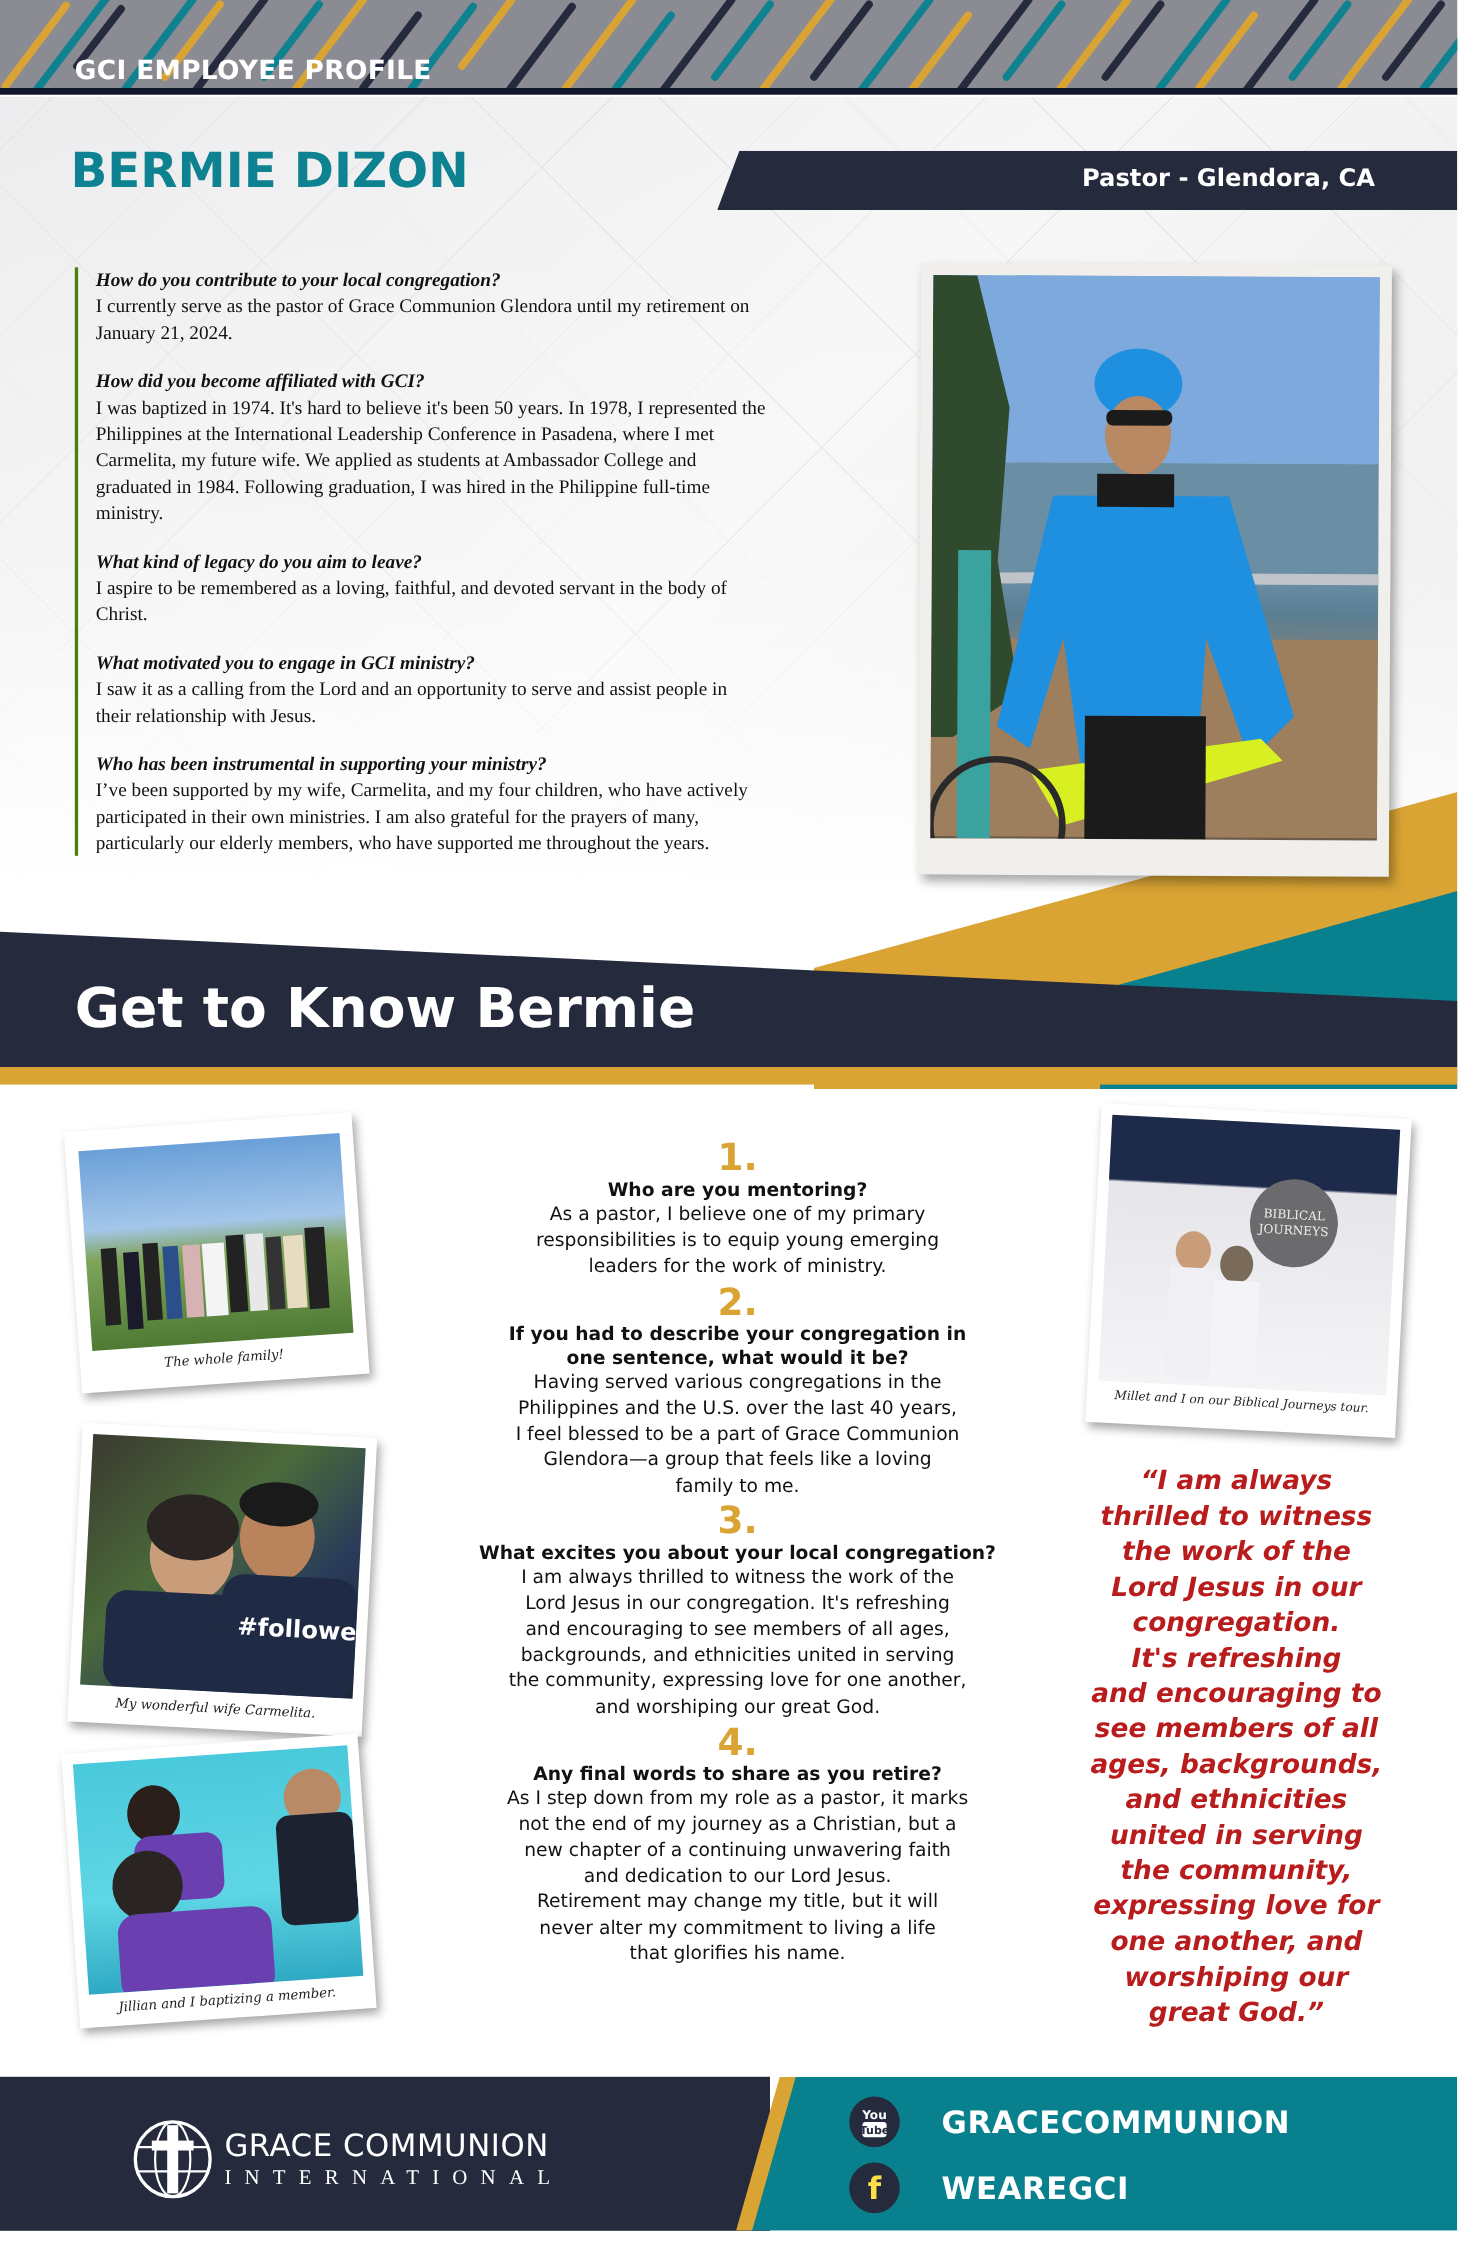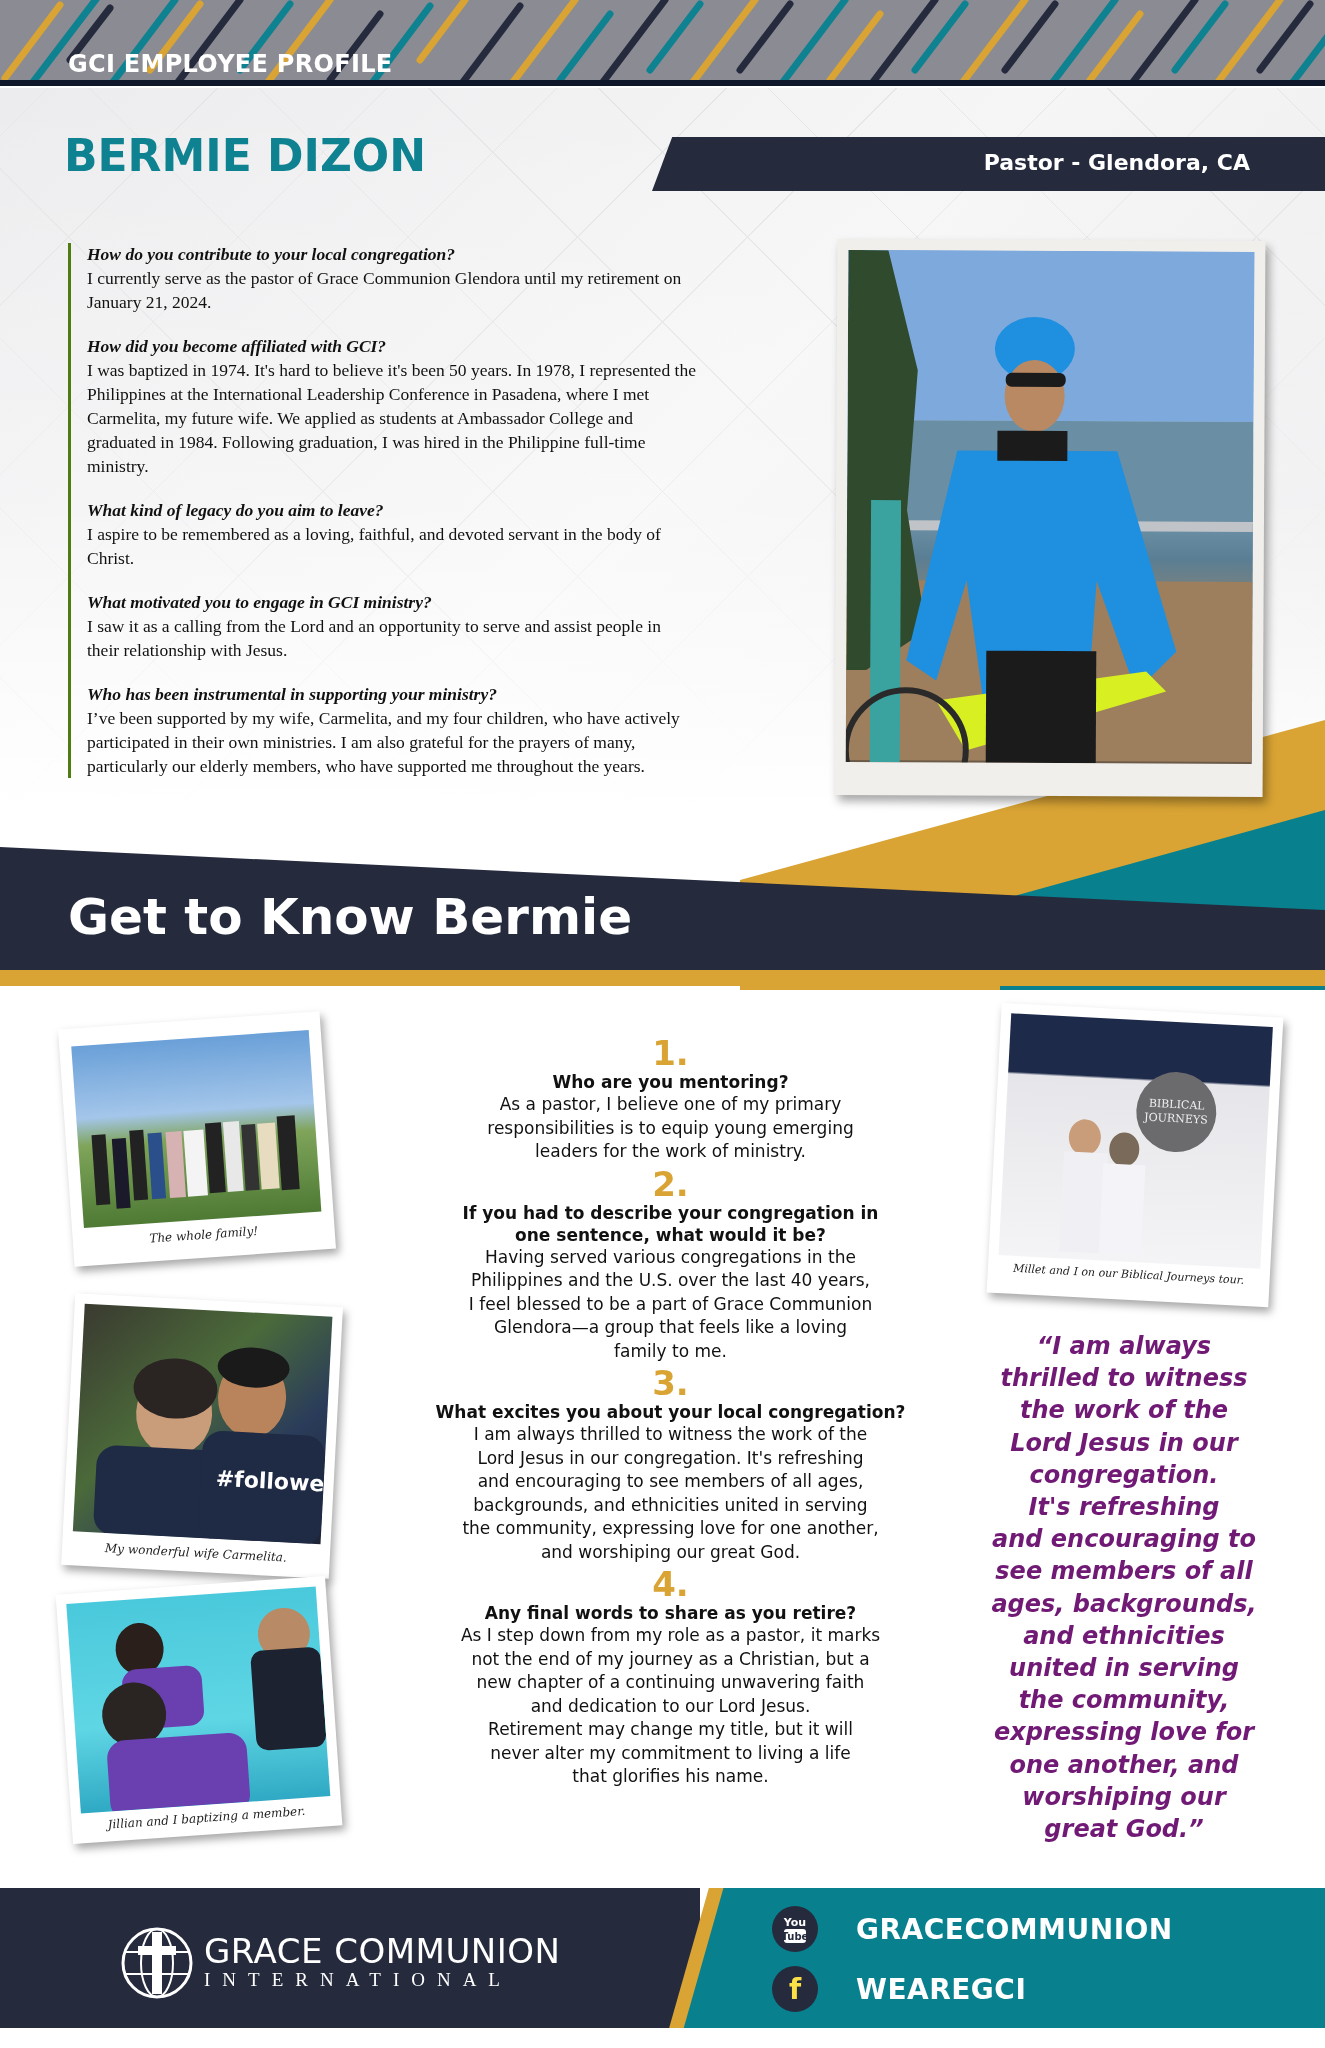--- a/index.html
+++ b/index.html
@@ -99,21 +99,21 @@
     position: absolute; left: 398px; top: 1035px; width: 545px;
     text-align: center; font-family: "DejaVu Sans", sans-serif;
   }
   .cq-num { color: #d9a434; font-weight: bold; font-size: 34px; line-height: 36px; }
   .cq-q { font-weight: bold; font-size: 17px; line-height: 22px; color: #111; }
   .cq-a { font-size: 17px; line-height: 23.5px; color: #111; white-space: pre-line; }
   .cq-item { margin-bottom: 2px; }
 
   .pull-quote {
     position: absolute; left: 974px; top: 1330px; width: 300px;
-    text-align: center; color: #701a75;
+    text-align: center; color: #b91c1c;
     font-family: "DejaVu Sans", sans-serif;
     font-weight: bold; font-style: italic;
     font-size: 24px; line-height: 32.2px;
     white-space: pre-line;
   }
 
   
   .footer { position: absolute; left: 0; top: 1888px; width: 1325px; height: 140px; }
   .footer-left {
     position: absolute; left: 0; top: 0; width: 700px; height: 140px; background: #252a3d;
@@ -123,21 +123,21 @@
     background: #08808e;
     clip-path: polygon(54.5% 0, 100% 0, 100% 100%, 51.5% 100%);
   }
   .footer-stripe {
     position: absolute; left: 0; top: 0; width: 1325px; height: 140px;
     background: #d9a434;
     clip-path: polygon(53.5% 0, 54.6% 0, 51.6% 100%, 50.5% 100%);
   }
   .logo { position: absolute; left: 120px; top: 38px; display: flex; align-items: center; }
   .logo-text { margin-left: 10px; color: #fff; }
-  .logo-line1 { font-size: 34px; font-family: "DejaVu Sans", sans-serif; letter-spacing: 0.5px; line-height: 34px; }
+  .logo-line1 { font-size: 28px; font-family: "DejaVu Sans", sans-serif; letter-spacing: 0.5px; line-height: 34px; }
   .logo-line2 { font-size: 19px; font-family: "Liberation Serif", serif; letter-spacing: 12px; line-height: 24px; }
   .social { position: absolute; left: 772px; display: flex; align-items: center; }
   .social-icon {
     width: 46px; height: 46px; border-radius: 50%; background: #252a3d;
     color: #fde047; display: flex; align-items: center; justify-content: center;
     font-weight: bold;
   }
   .social-label {
     margin-left: 38px; color: #fff; font-weight: bold; font-size: 28px;
     font-family: "DejaVu Sans", sans-serif; letter-spacing: 0.5px;

